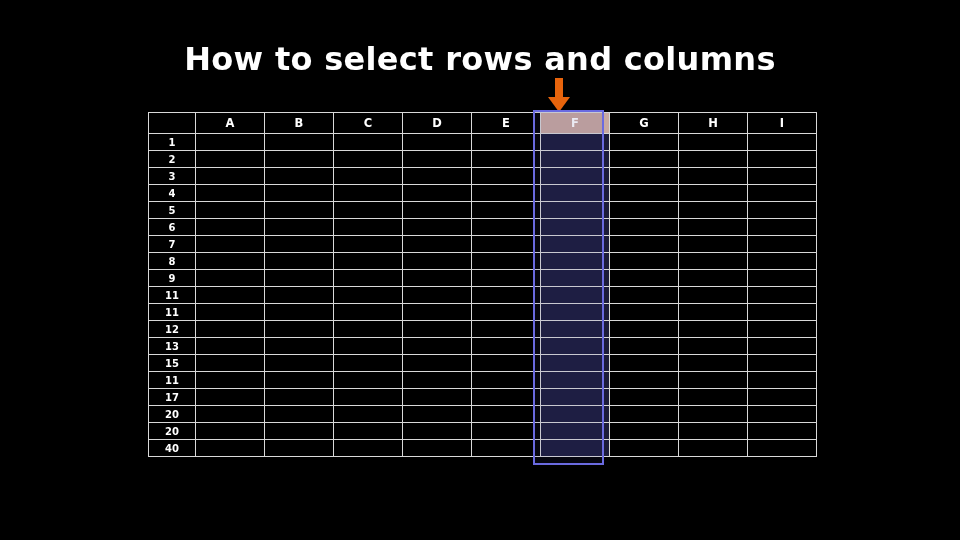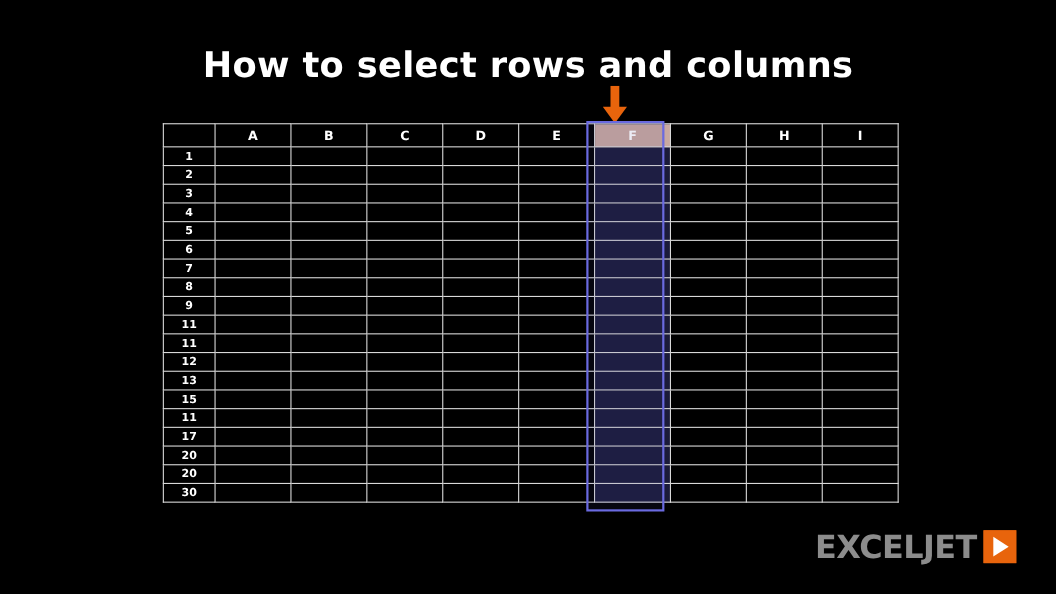--- a/index.html
+++ b/index.html
@@ -382,39 +382,30 @@
             <td class="cell"></td>
             <td class="cell"></td>
             <td class="cell"></td>
             <td class="cell"></td>
             <td class="cell selected"></td>
             <td class="cell"></td>
             <td class="cell"></td>
             <td class="cell"></td>
           </tr>
           <tr>
-            <td class="rowhead">30</td>
+            <td class="rowhead">40</td>
             <td class="cell"></td>
             <td class="cell"></td>
             <td class="cell"></td>
             <td class="cell"></td>
             <td class="cell"></td>
             <td class="cell selected"></td>
             <td class="cell"></td>
             <td class="cell"></td>
             <td class="cell"></td>
           </tr>
         </tbody>
     </table>
     <div id="selection-outline"></div>
   </div>
 
-  <div id="logo">
-    <div id="logo-text">EXCELJET</div>
-    <div id="logo-mark">
-      <svg width="30" height="30" viewBox="0 0 30 30" xmlns="http://www.w3.org/2000/svg">
-        <rect x="0" y="0" width="30" height="30" fill="#e8640c"></rect>
-        <polygon points="9,6 23,15 9,24" fill="#ffffff"></polygon>
-      </svg>
-    </div>
-  </div>
 
 </div>
 
 </body></html>

